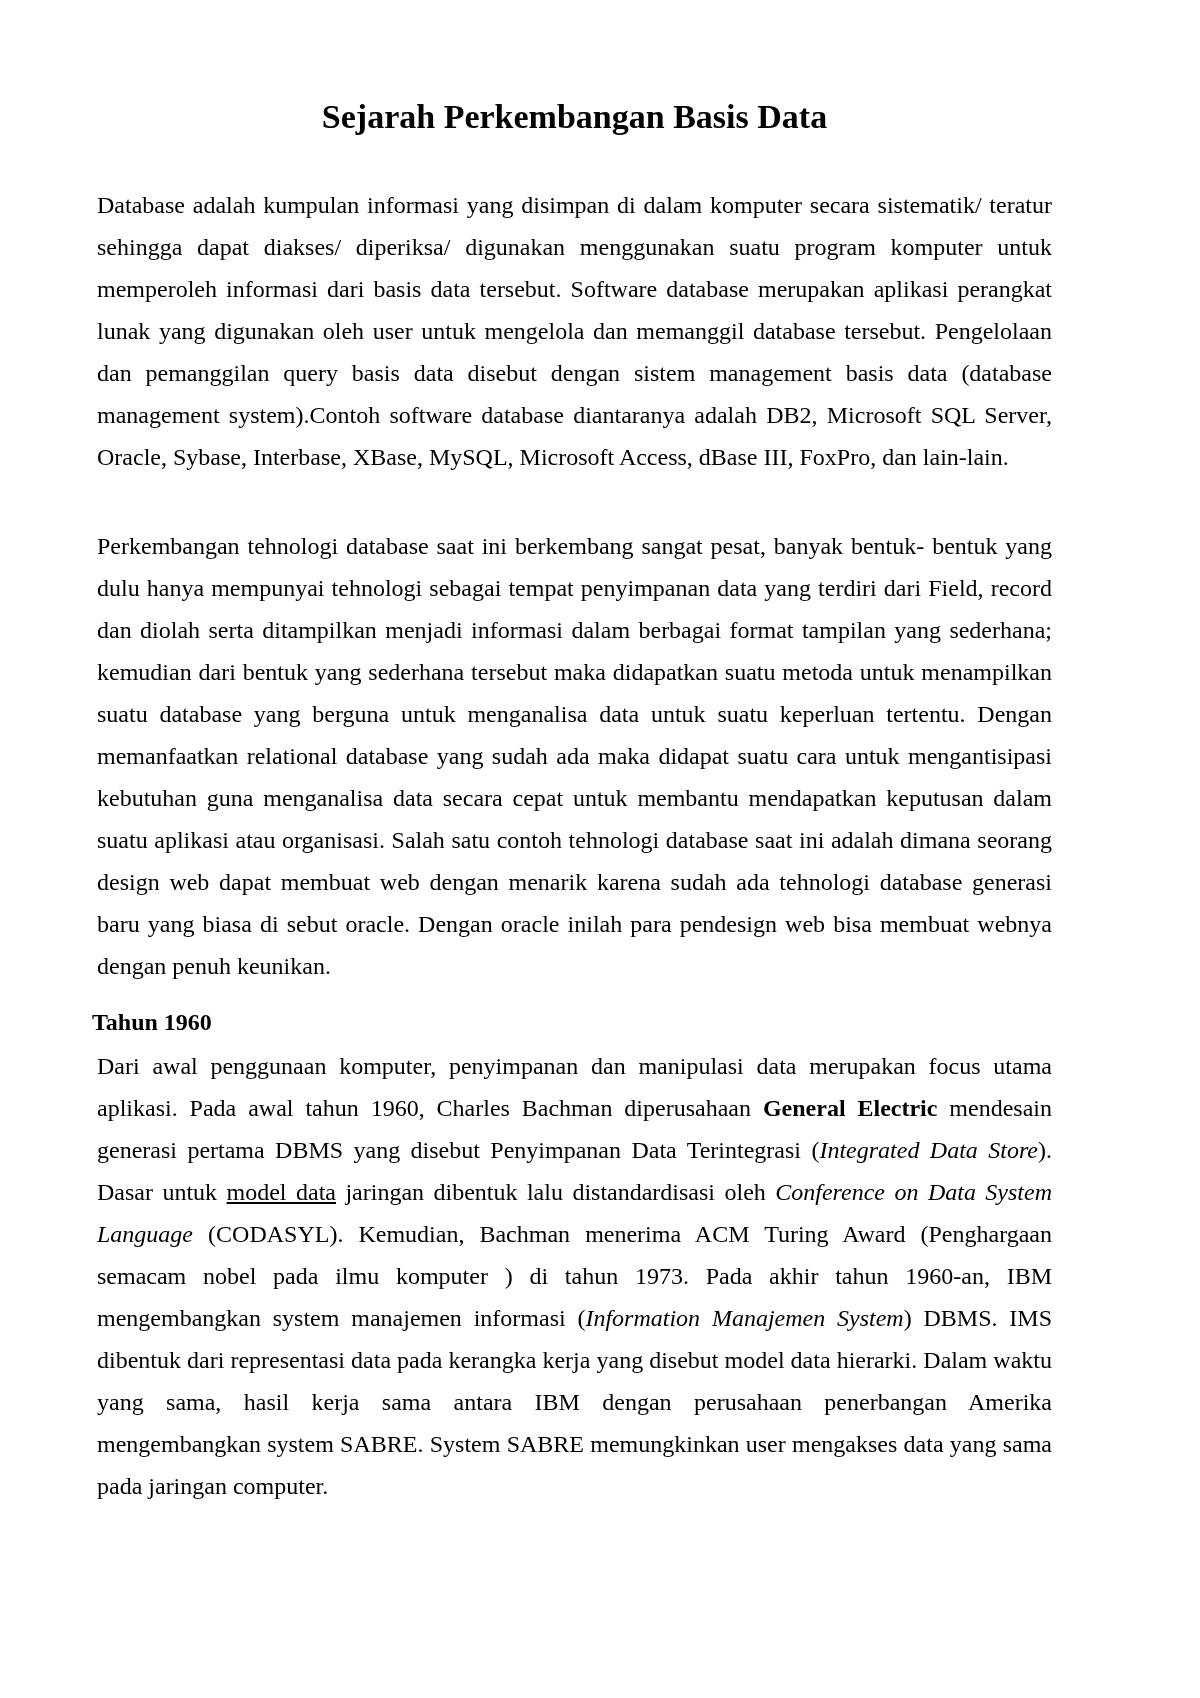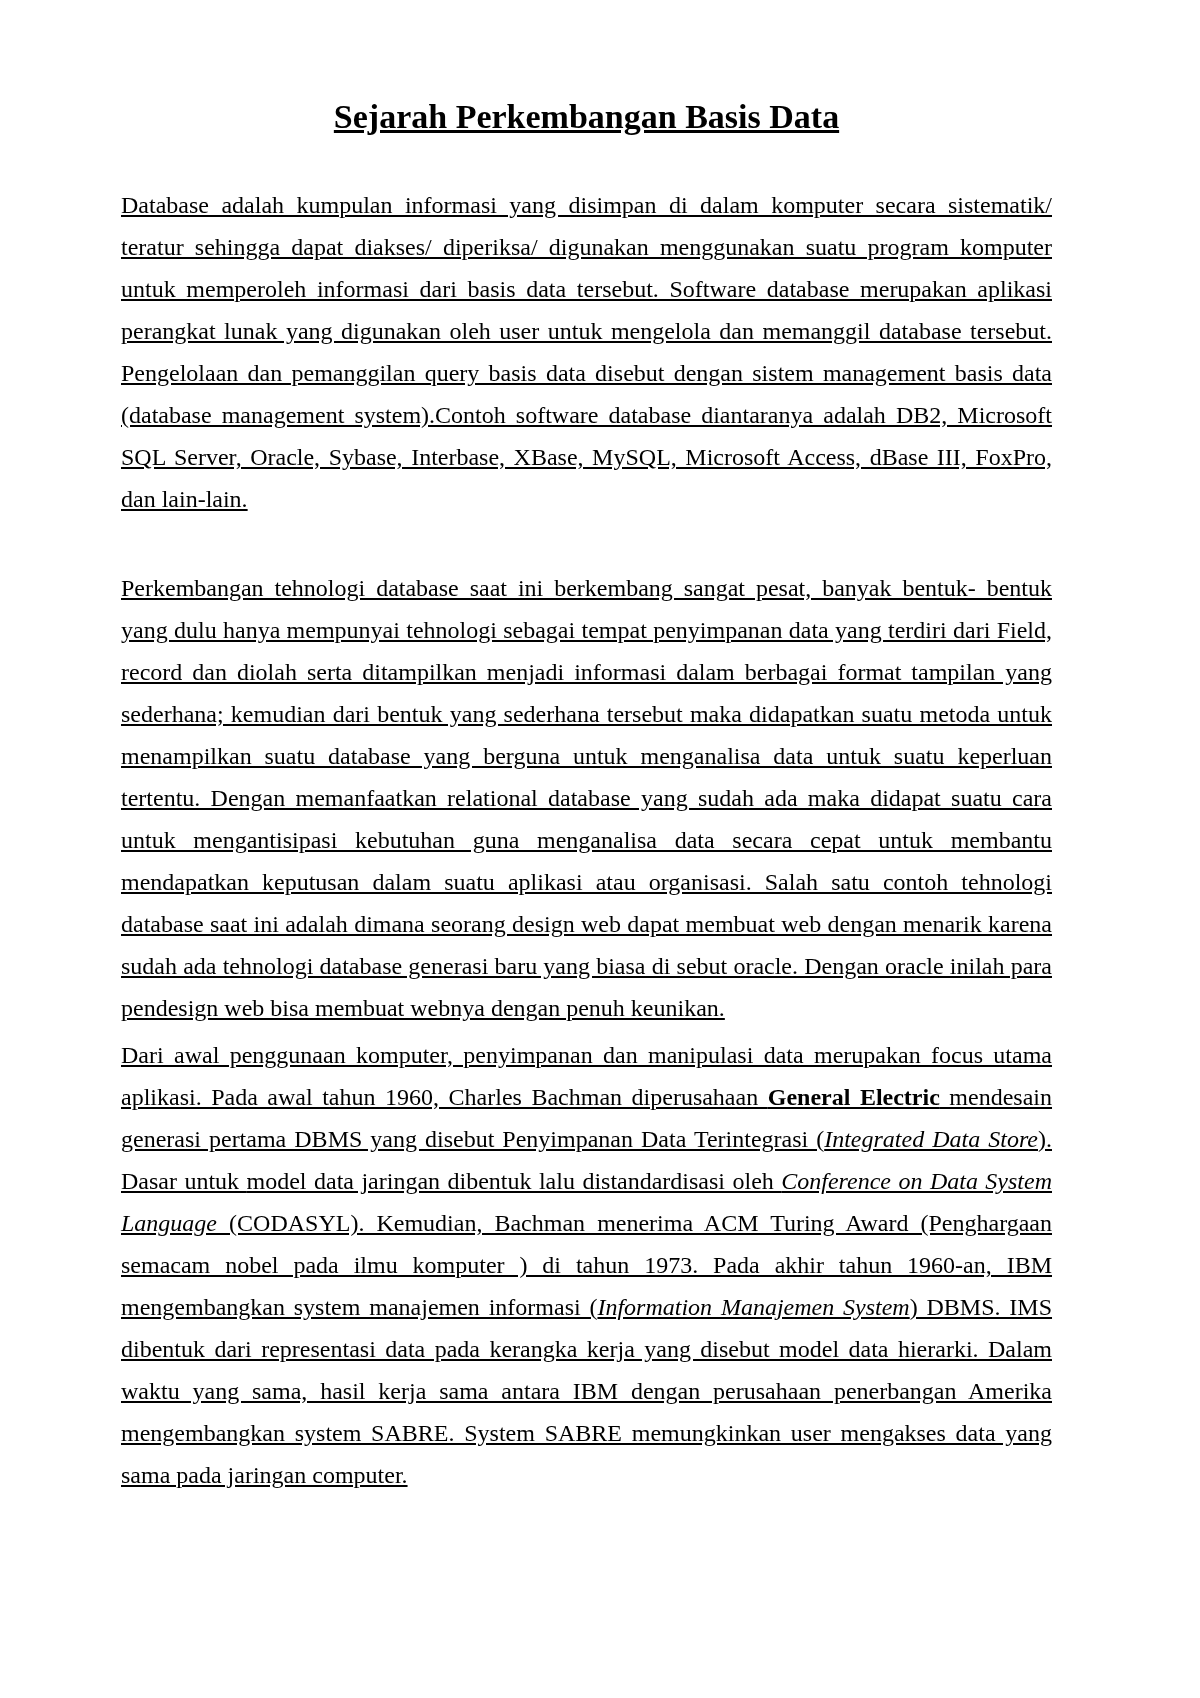--- a/index.html
+++ b/index.html
@@ -12,23 +12,22 @@
     width: 1200px;
     height: 1698px;
     background: #ffffff;
     color: #000000;
     font-family: "Liberation Serif", "DejaVu Serif", serif;
     overflow: hidden;
     box-sizing: border-box;
   }
   .content {
     box-sizing: border-box;
-    padding: 96px 143px 0 116px; 
+    padding: 96px 143px 0 92px; 
     width: 100%;
-    text-decoration: underline;
   }
   .doc-title {
     margin: 0;
     font-size: 34px;
     font-weight: bold;
     line-height: 42px;
     text-align: center;
     letter-spacing: 0px;
   }
   .para {
@@ -57,17 +56,18 @@
 
 <div class="page">
   <div class="content">
 
     <h1 class="doc-title">Sejarah Perkembangan Basis Data</h1>
 
     <p class="para para-1">Database adalah kumpulan informasi yang disimpan di dalam komputer secara sistematik/ teratur sehingga dapat diakses/ diperiksa/ digunakan menggunakan suatu program komputer untuk memperoleh informasi dari basis data tersebut. Software database merupakan aplikasi perangkat lunak yang digunakan oleh user untuk mengelola dan memanggil database tersebut. Pengelolaan dan pemanggilan query basis data disebut dengan sistem management basis data (database management system).Contoh software database diantaranya adalah DB2, Microsoft SQL Server, Oracle, Sybase, Interbase, XBase, MySQL, Microsoft Access, dBase III, FoxPro, dan lain-lain.</p>
 
     <p class="para para-2">Perkembangan tehnologi database saat ini berkembang sangat pesat, banyak bentuk- bentuk yang dulu hanya mempunyai tehnologi sebagai tempat penyimpanan data yang terdiri dari Field, record dan diolah serta ditampilkan menjadi informasi dalam berbagai format tampilan yang sederhana; kemudian dari bentuk yang sederhana tersebut maka didapatkan suatu metoda untuk menampilkan suatu database yang berguna untuk menganalisa data untuk suatu keperluan tertentu. Dengan memanfaatkan relational database yang sudah ada maka didapat suatu cara untuk mengantisipasi kebutuhan guna menganalisa data secara cepat untuk membantu mendapatkan keputusan dalam suatu aplikasi atau organisasi. Salah satu contoh tehnologi database saat ini adalah dimana seorang design web dapat membuat web dengan menarik karena sudah ada tehnologi database generasi baru yang biasa di sebut oracle. Dengan oracle inilah para pendesign web bisa membuat webnya dengan penuh keunikan.</p>
 
+    <h2 class="section-heading">Tahun 1960</h2>
 
     <p class="para para-3"><span>Dari awal penggunaan komputer, penyimpanan dan manipulasi data merupakan focus utama aplikasi. Pada awal tahun 1960, Charles Bachman diperusahaan </span><span class="run-bold">General Electric</span><span> mendesain generasi pertama DBMS yang disebut Penyimpanan Data Terintegrasi (</span><span class="run-italic">Integrated Data Store</span><span>). Dasar untuk </span><span class="run-underline">model data</span><span> jaringan dibentuk lalu distandardisasi oleh </span><span class="run-italic">Conference on Data System Language</span><span> (CODASYL). Kemudian, Bachman menerima ACM Turing Award (Penghargaan semacam nobel pada ilmu komputer ) di tahun 1973. Pada akhir tahun 1960-an, IBM mengembangkan system manajemen informasi (</span><span class="run-italic">Information Manajemen System</span><span>) DBMS. IMS dibentuk dari representasi data pada kerangka kerja yang disebut model data hierarki. Dalam waktu yang sama, hasil kerja sama antara IBM dengan perusahaan penerbangan Amerika mengembangkan system SABRE. System SABRE memungkinkan user mengakses data yang sama pada jaringan computer.</span></p>
 
   </div>
 </div>
 
 </body></html>

